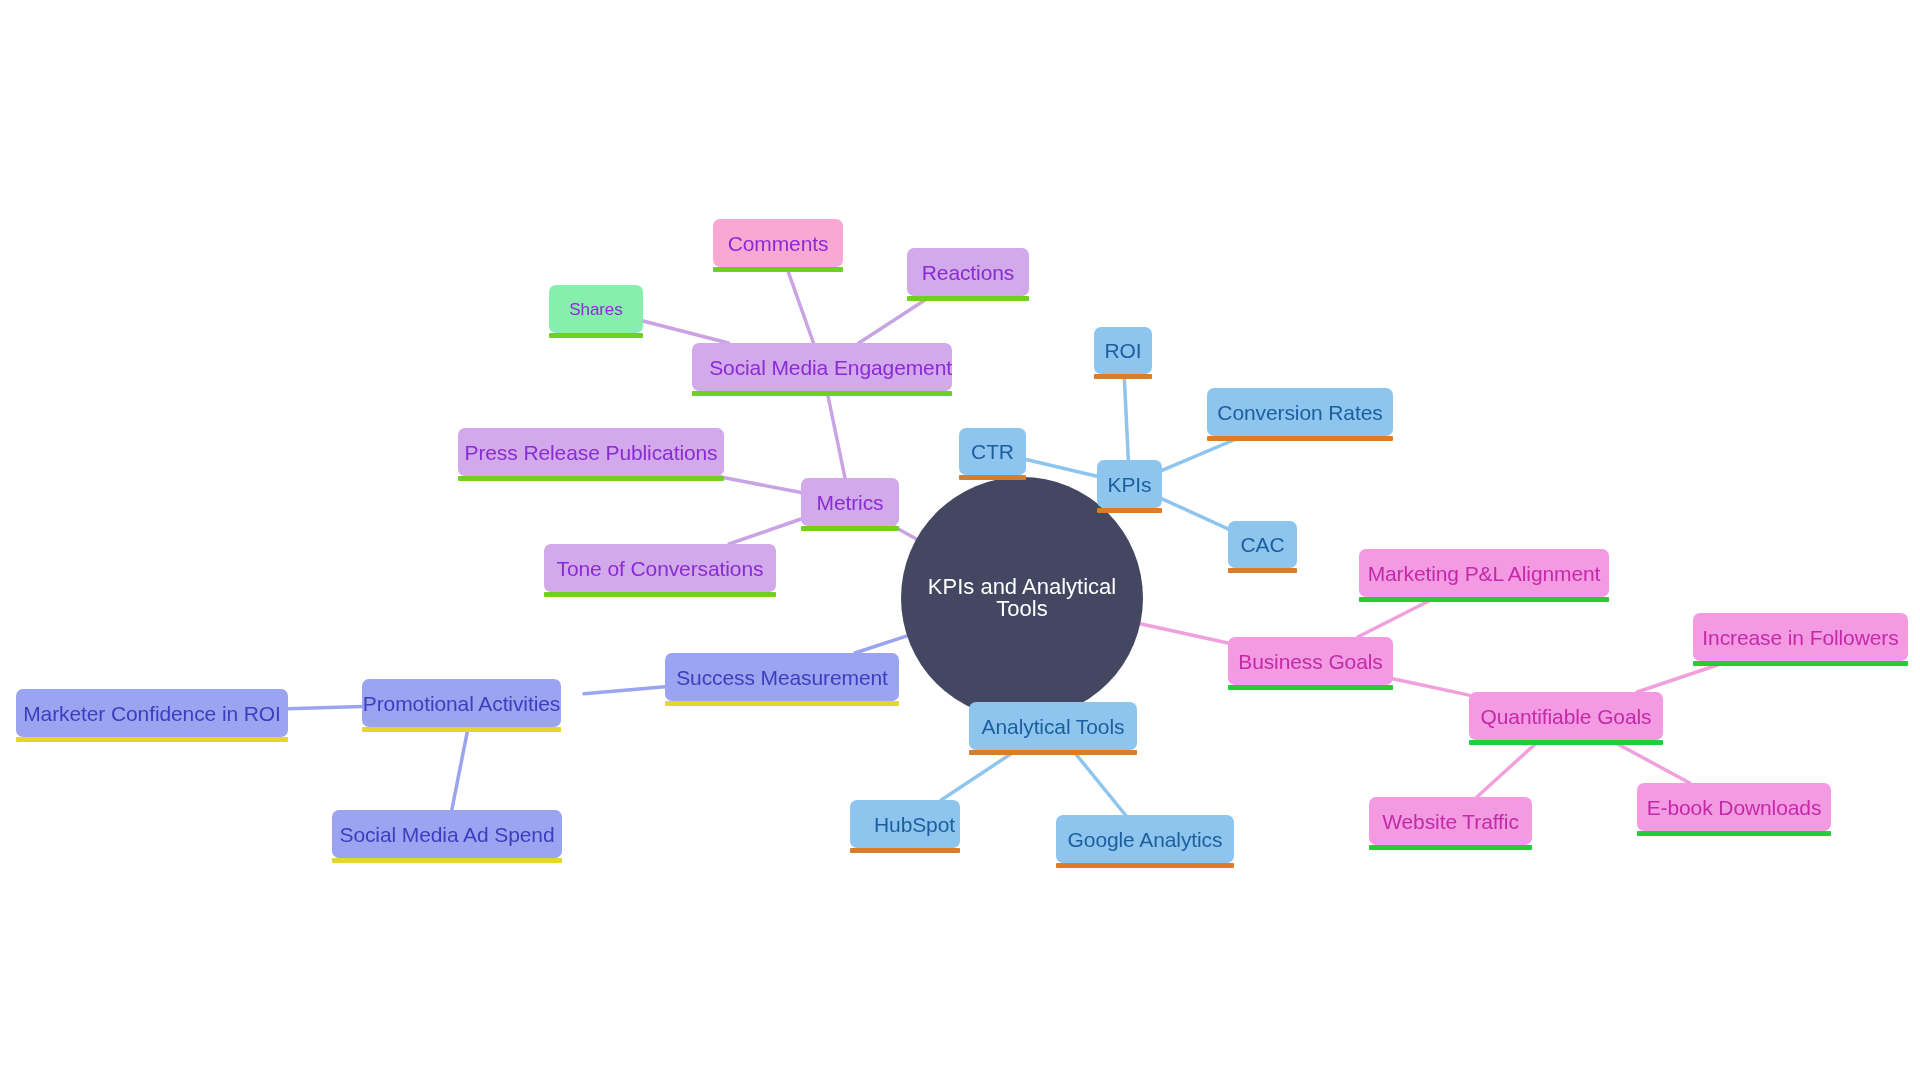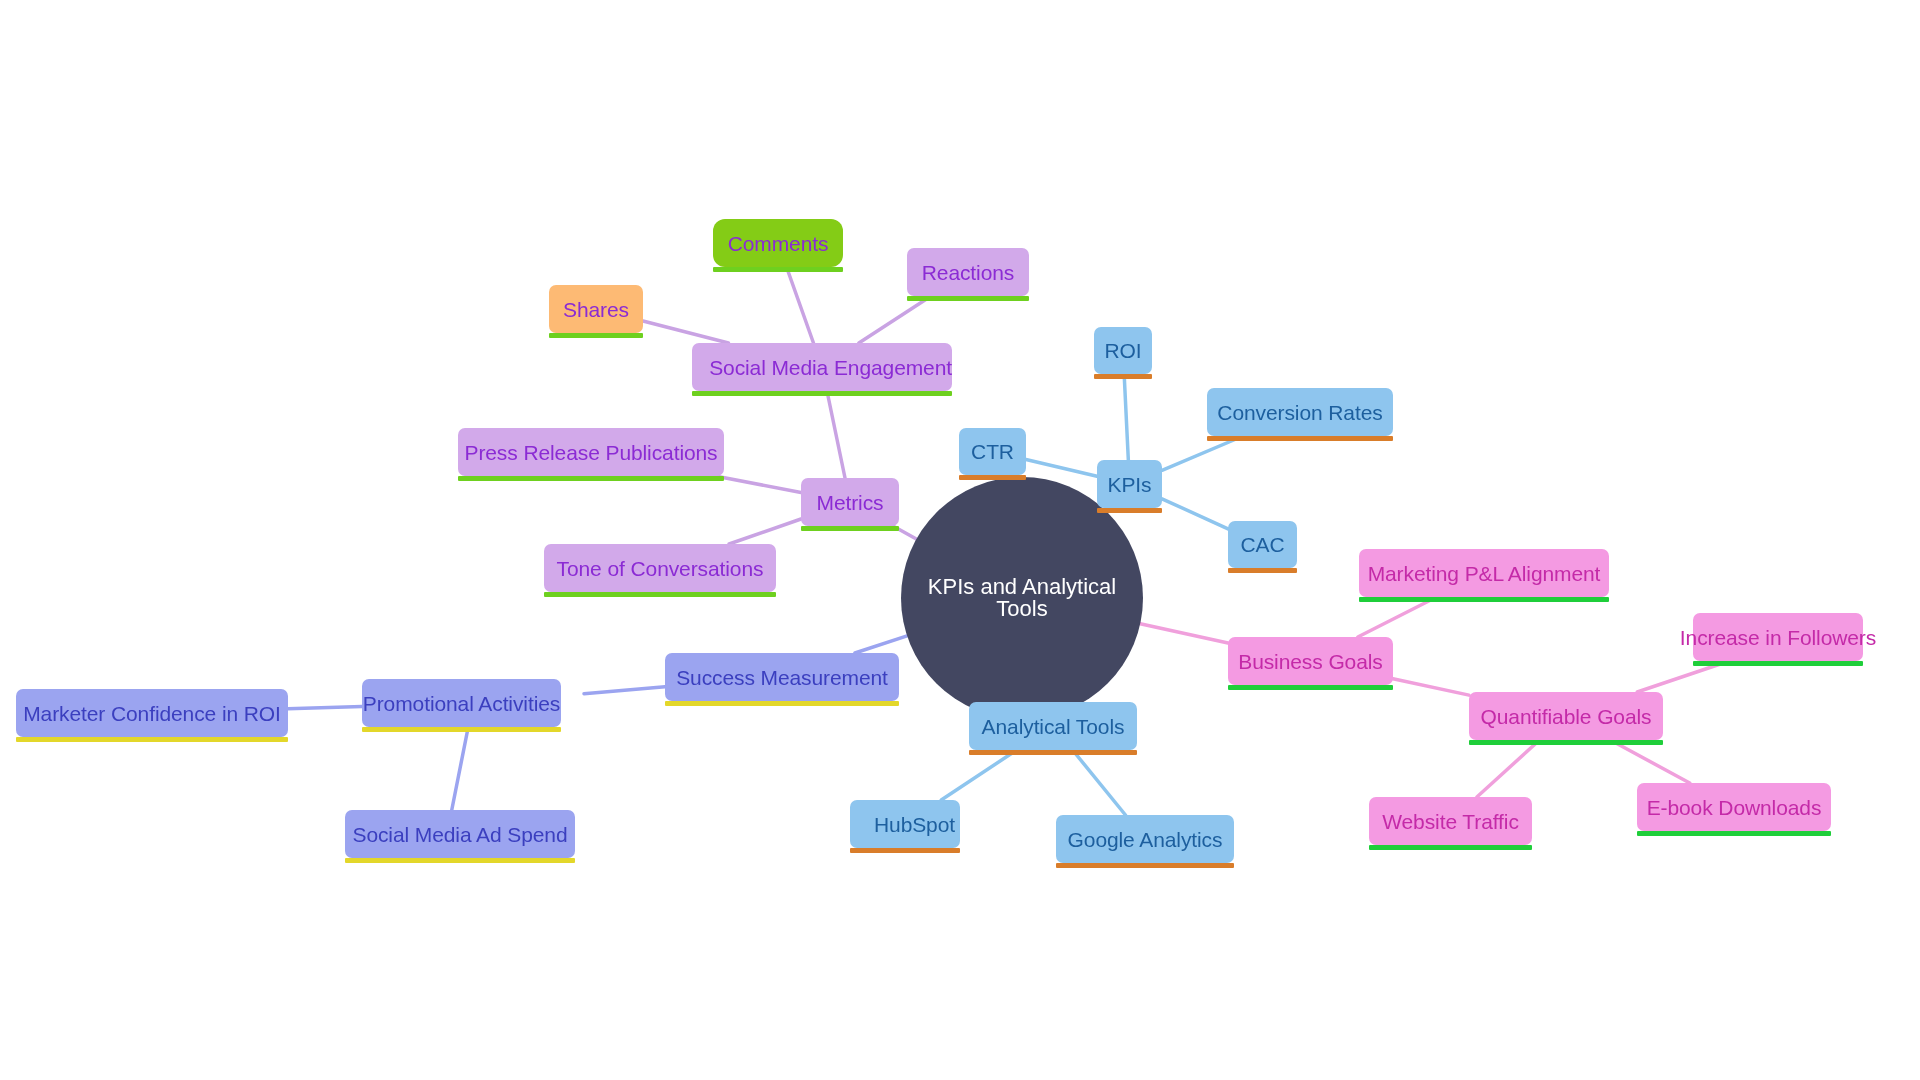--- a/index.html
+++ b/index.html
@@ -132,45 +132,45 @@
         <div class="node-underline" style="background: rgb(110, 208, 31);"></div>
       </div>
       <div class="node" style="left: 458px; top: 428px; width: 266px; height: 48px; background: rgb(210, 169, 234); color: rgb(139, 43, 212); font-size: 21px;">
         <span class="node-label">Press Release Publications</span>
         <div class="node-underline" style="background: rgb(110, 208, 31);"></div>
       </div>
       <div class="node" style="left: 544px; top: 544px; width: 232px; height: 48px; background: rgb(210, 169, 234); color: rgb(139, 43, 212); font-size: 21px;">
         <span class="node-label">Tone of Conversations</span>
         <div class="node-underline" style="background: rgb(110, 208, 31);"></div>
       </div>
-      <div class="node" style="left: 713px; top: 219px; width: 130px; height: 48px; background: #84cc16; color: rgb(139, 43, 212); font-size: 21px; border-radius: 12px;">
+      <div class="node" style="left: 713px; top: 219px; width: 130px; height: 48px; background: #f9a8d4; color: rgb(139, 43, 212); font-size: 21px;">
         <span class="node-label">Comments</span>
         <div class="node-underline" style="background: rgb(110, 208, 31);"></div>
       </div>
       <div class="node" style="left: 907px; top: 248px; width: 122px; height: 48px; background: rgb(210, 169, 234); color: rgb(139, 43, 212); font-size: 21px;">
         <span class="node-label">Reactions</span>
         <div class="node-underline" style="background: rgb(110, 208, 31);"></div>
       </div>
-      <div class="node" style="left: 549px; top: 285px; width: 94px; height: 48px; background: #fdba74; color: rgb(139, 43, 212); font-size: 21px;">
+      <div class="node" style="left: 549px; top: 285px; width: 94px; height: 48px; background: #86efac; color: rgb(139, 43, 212); font-size: 17px;">
         <span class="node-label">Shares</span>
         <div class="node-underline" style="background: rgb(110, 208, 31);"></div>
       </div>
       <div class="node" style="left: 1228px; top: 637px; width: 165px; height: 48px; background: rgb(244, 154, 226); color: rgb(196, 42, 168); font-size: 21px;">
         <span class="node-label">Business Goals</span>
         <div class="node-underline" style="background: rgb(31, 206, 58);"></div>
       </div>
       <div class="node" style="left: 1359px; top: 549px; width: 250px; height: 48px; background: rgb(244, 154, 226); color: rgb(196, 42, 168); font-size: 21px;">
         <span class="node-label">Marketing P&amp;L Alignment</span>
         <div class="node-underline" style="background: rgb(31, 206, 58);"></div>
       </div>
       <div class="node" style="left: 1469px; top: 692px; width: 194px; height: 48px; background: rgb(244, 154, 226); color: rgb(196, 42, 168); font-size: 21px;">
         <span class="node-label">Quantifiable Goals</span>
         <div class="node-underline" style="background: rgb(31, 206, 58);"></div>
       </div>
-      <div class="node" style="left: 1693px; top: 613px; width: 170px; height: 48px; background: rgb(244, 154, 226); color: rgb(196, 42, 168); font-size: 21px;">
+      <div class="node" style="left: 1693px; top: 613px; width: 215px; height: 48px; background: rgb(244, 154, 226); color: rgb(196, 42, 168); font-size: 21px;">
         <span class="node-label">Increase in Followers</span>
         <div class="node-underline" style="background: rgb(31, 206, 58);"></div>
       </div>
       <div class="node" style="left: 1369px; top: 797px; width: 163px; height: 48px; background: rgb(244, 154, 226); color: rgb(196, 42, 168); font-size: 21px;">
         <span class="node-label">Website Traffic</span>
         <div class="node-underline" style="background: rgb(31, 206, 58);"></div>
       </div>
       <div class="node" style="left: 1637px; top: 783px; width: 194px; height: 48px; background: rgb(244, 154, 226); color: rgb(196, 42, 168); font-size: 21px;">
         <span class="node-label">E-book Downloads</span>
         <div class="node-underline" style="background: rgb(31, 206, 58);"></div>
@@ -180,18 +180,18 @@
         <div class="node-underline" style="background: rgb(227, 215, 42);"></div>
       </div>
       <div class="node" style="left: 362px; top: 679px; width: 199px; height: 48px; background: rgb(155, 164, 240); color: rgb(59, 63, 191); font-size: 21px;">
         <span class="node-label">Promotional Activities</span>
         <div class="node-underline" style="background: rgb(227, 215, 42);"></div>
       </div>
       <div class="node" style="left: 16px; top: 689px; width: 272px; height: 48px; background: rgb(155, 164, 240); color: rgb(59, 63, 191); font-size: 21px;">
         <span class="node-label">Marketer Confidence in ROI</span>
         <div class="node-underline" style="background: rgb(227, 215, 42);"></div>
       </div>
-      <div class="node" style="left: 332px; top: 810px; width: 230px; height: 48px; background: rgb(155, 164, 240); color: rgb(59, 63, 191); font-size: 21px; margin-left: 13px;">
+      <div class="node" style="left: 332px; top: 810px; width: 230px; height: 48px; background: rgb(155, 164, 240); color: rgb(59, 63, 191); font-size: 21px;">
         <span class="node-label">Social Media Ad Spend</span>
         <div class="node-underline" style="background: rgb(227, 215, 42);"></div>
       </div>
     </div>
 </div>
 
 </body></html>

